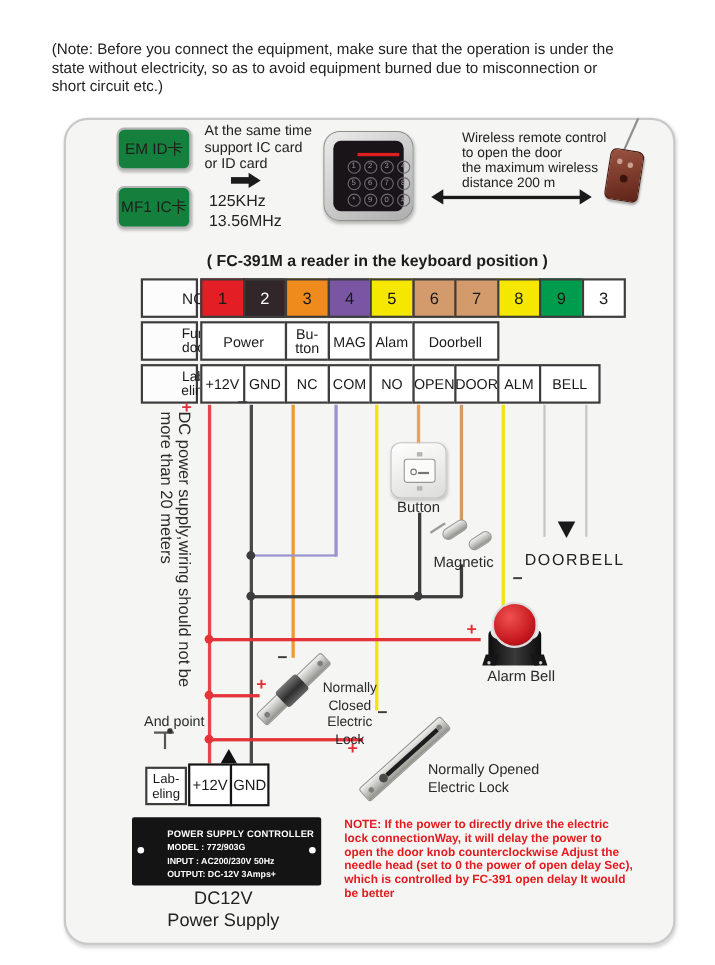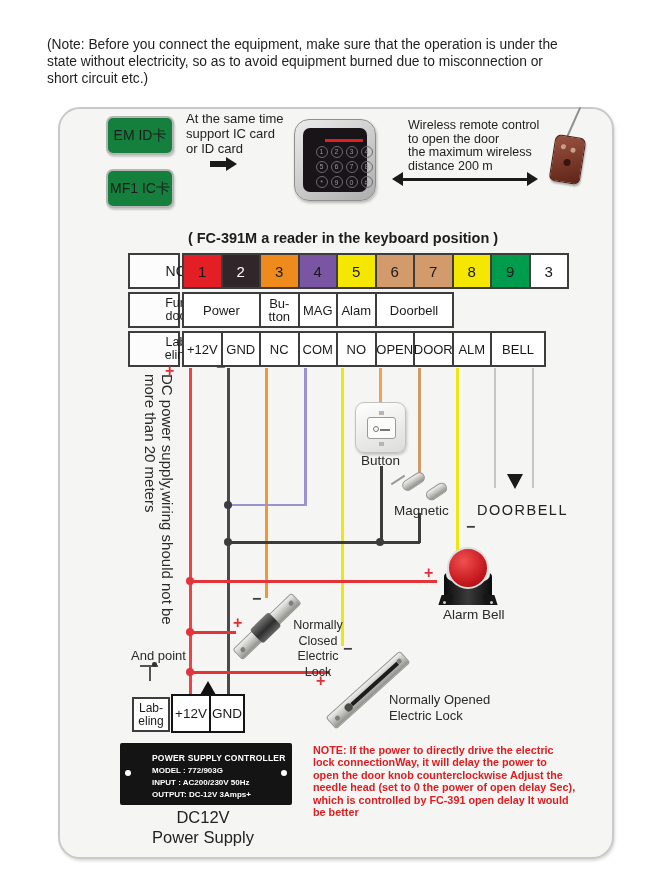--- a/index.html
+++ b/index.html
@@ -66,20 +66,22 @@
       <span>MF1 IC卡</span>
     </div>
 
   <div class="abs pre" style="left:186px; top:111px; font-size:13px; line-height:15px; color:#222; font-weight:500;">At the same time
 support IC card
 or ID card</div>
   <div class="abs" style="left:210px; top:157px;">
     <div style="position:absolute; left:0; top:4px; width:17px; height:6px; background:#1a1a1a;"></div>
     <div class="tri-right" style="position:absolute; left:16px; top:0;"></div>
   </div>
+  <div class="abs pre" style="left:190px; top:174px; font-size:14.5px; line-height:18px; color:#222; font-weight:500;">125KHz
+13.56MHz</div>
 
   <div class="keypad">
     <div class="keyface">
       <div class="ledstrip"></div>
       <div class="keys">
           <div class="key">1</div>
           <div class="key">2</div>
           <div class="key">3</div>
           <div class="key">4</div>
           <div class="key">5</div>
@@ -87,21 +89,21 @@
           <div class="key">7</div>
           <div class="key">8</div>
           <div class="key">*</div>
           <div class="key">9</div>
           <div class="key">0</div>
           <div class="key">#</div>
         </div>
     </div>
   </div>
 
-  <div class="abs pre" style="left:408px; top:119px; font-size:12.5px; line-height:13.5px; color:#222; font-weight:500;">Wireless remote control
+  <div class="abs pre" style="left:420px; top:119px; font-size:12.5px; line-height:13.5px; color:#222; font-weight:500;">Wireless remote control
 to open the door
 the maximum wireless
 distance 200 m</div>
   <div class="abs" style="left:392px; top:172px;">
     <div class="tri-left" style="position:absolute; left:0; top:0;"></div>
     <div style="position:absolute; left:9px; top:6px; width:128px; height:2.5px; background:#1a1a1a;"></div>
     <div class="tri-right" style="position:absolute; left:135px; top:0;"></div>
   </div>
   <div class="abs" style="left:563px; top:104px; width:2px; height:40px; background:#8f8f8f; transform:rotate(24deg); transform-origin:bottom center;"></div>
   <div class="abs" style="left:552px; top:136px; width:31px; height:47px; border-radius:6px; transform:rotate(9deg);

